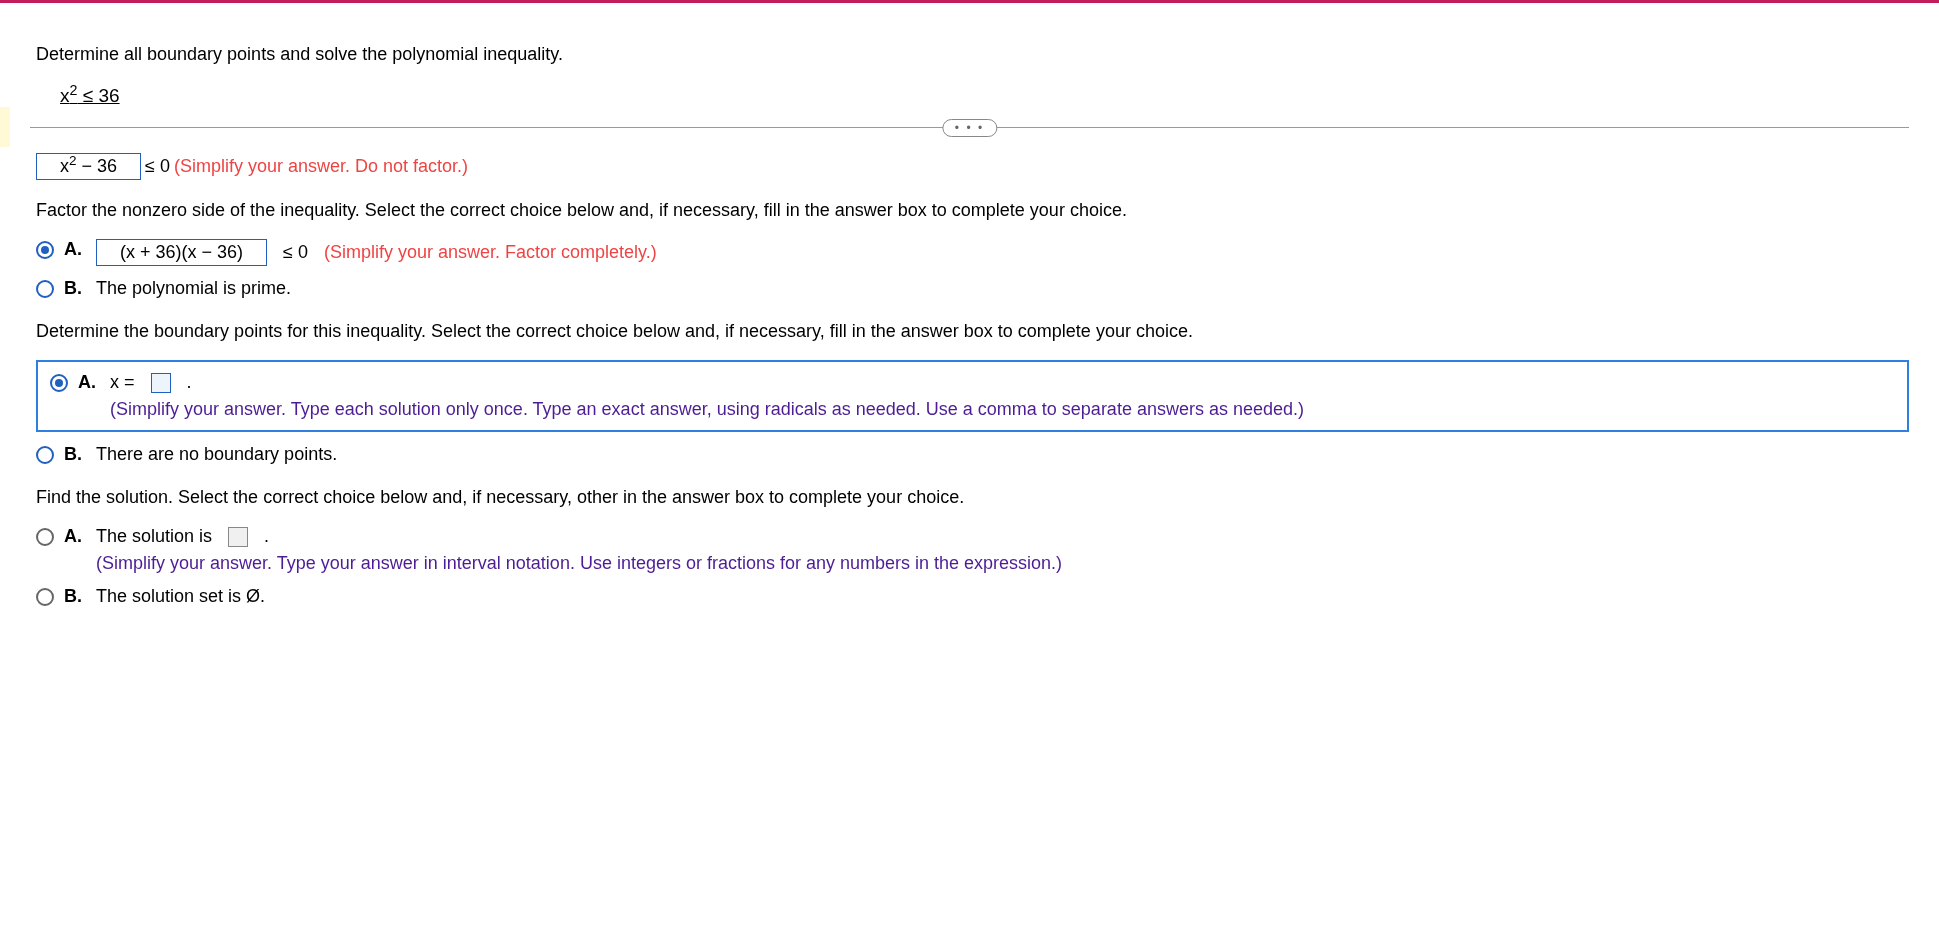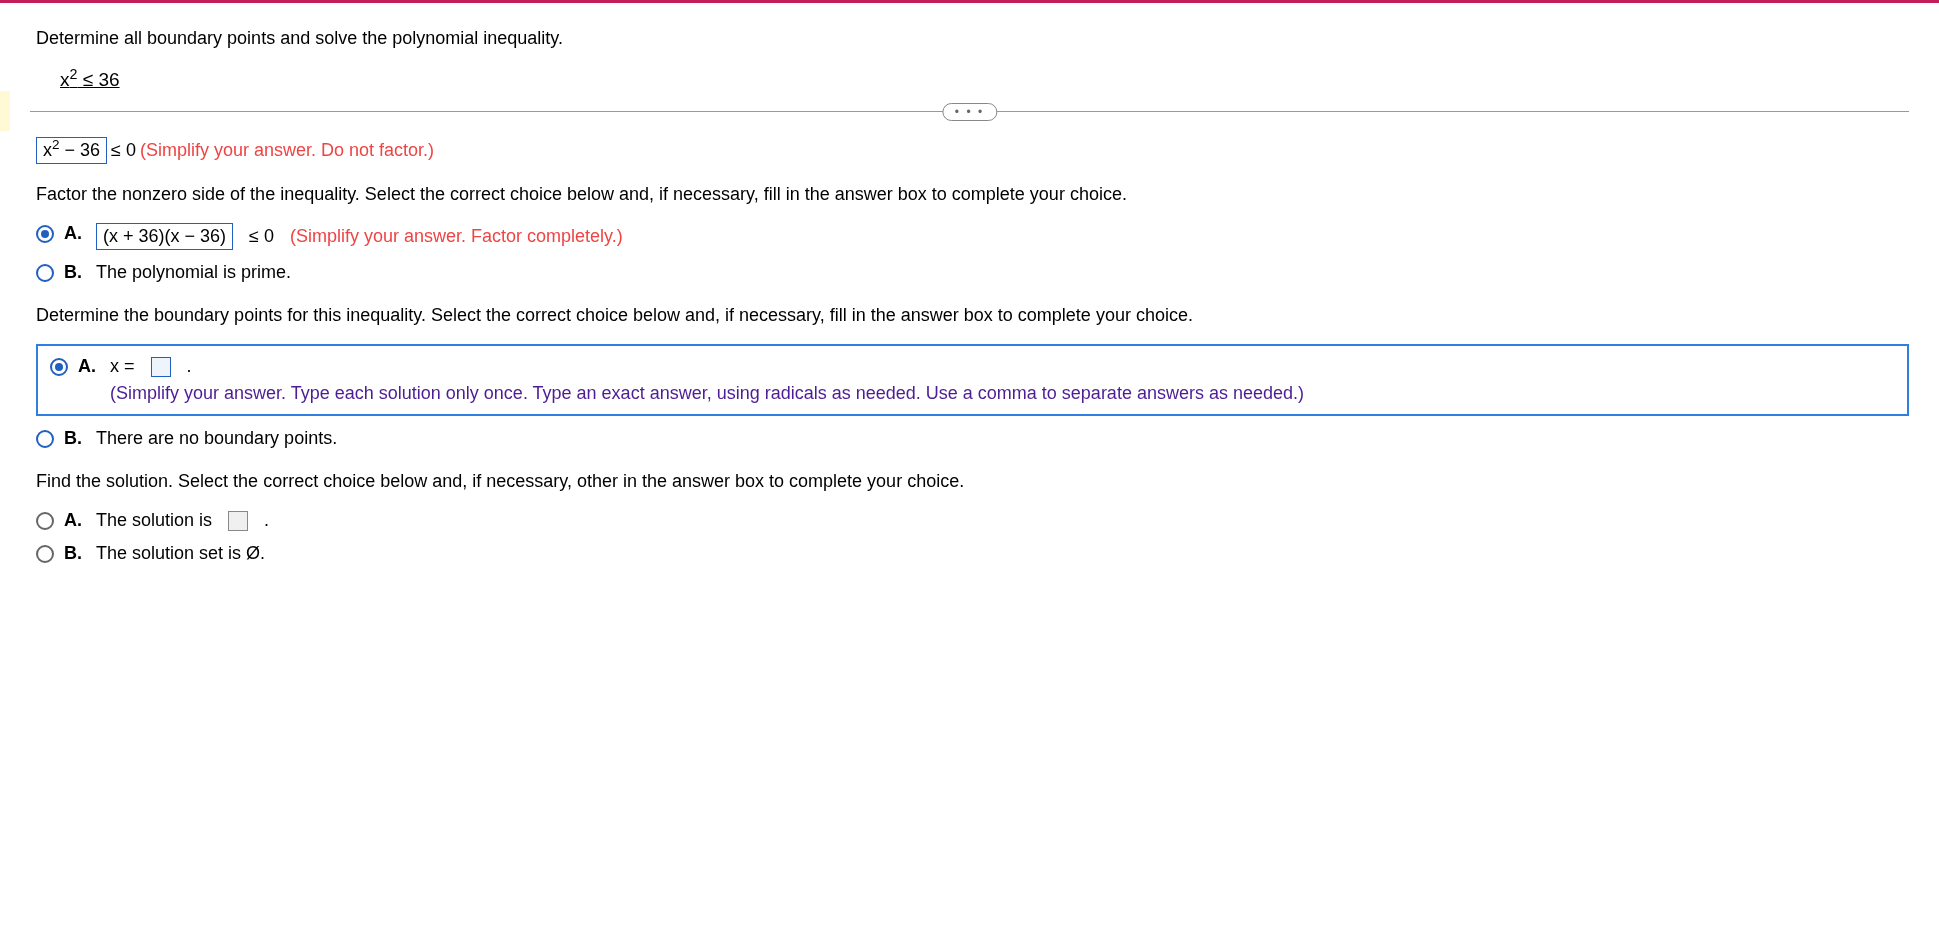--- a/index.html
+++ b/index.html
@@ -4,21 +4,21 @@
 <style>
   * { box-sizing: border-box; }
   body {
     margin: 0;
     font-family: Arial, Helvetica, sans-serif;
     font-size: 18px;
     color: #000;
     background: #fff;
   }
   .top-border { height: 3px; background: #c41e5a; width: 100%; }
-  .container { padding: 10px 30px 20px 30px; position: relative; }
+  .container { padding: 10px 30px 20px 30px; position: relative; margin-top: 16px; }
   .left-tab {
     position: absolute;
     left: 0;
     top: 88px;
     width: 10px;
     height: 40px;
     background: #fff9d6;
   }
   .question-header { margin: 15px 0 20px 6px; }
   .equation { margin: 0 0 15px 30px; font-size: 19px; text-decoration: underline; }
@@ -36,21 +36,21 @@
     font-size: 12px;
     color: #666;
     letter-spacing: 2px;
     cursor: pointer;
   }
   .step-text { margin: 20px 0 18px 6px; }
   .inline-row { margin: 0 0 20px 6px; display: flex; align-items: center; flex-wrap: wrap; gap: 4px; }
   .answer-box {
     display: inline-block;
     border: 1.5px solid #2060c0;
-    padding: 2px 6px;
+    padding: 2px 23px;
     font-size: 18px;
     background: #fff;
   }
   .answer-box.empty {
     width: 20px; height: 20px; padding: 0;
     background: #eef4fb;
     vertical-align: middle;
   }
   .answer-box.empty.gray { border-color: #888; background: #f0f0f0; }
   .hint { color: #ef4444; }
@@ -150,20 +150,21 @@
   <div class="choice-group">
     <div class="choice-row">
       <div class="radio gray"></div>
       <div class="choice-label">A.</div>
       <div class="choice-content">
         <div class="choice-content-inner">
           <span>The solution is </span>
           <span class="answer-box empty gray"></span>
           <span>.</span>
         </div>
+        <div class="sub-hint">(Simplify your answer. Type your answer in interval notation. Use integers or fractions for any numbers in the expression.)</div>
       </div>
     </div>
     <div class="choice-row">
       <div class="radio gray"></div>
       <div class="choice-label">B.</div>
       <div class="choice-content">The solution set is Ø.</div>
     </div>
   </div>
 
 </div>

